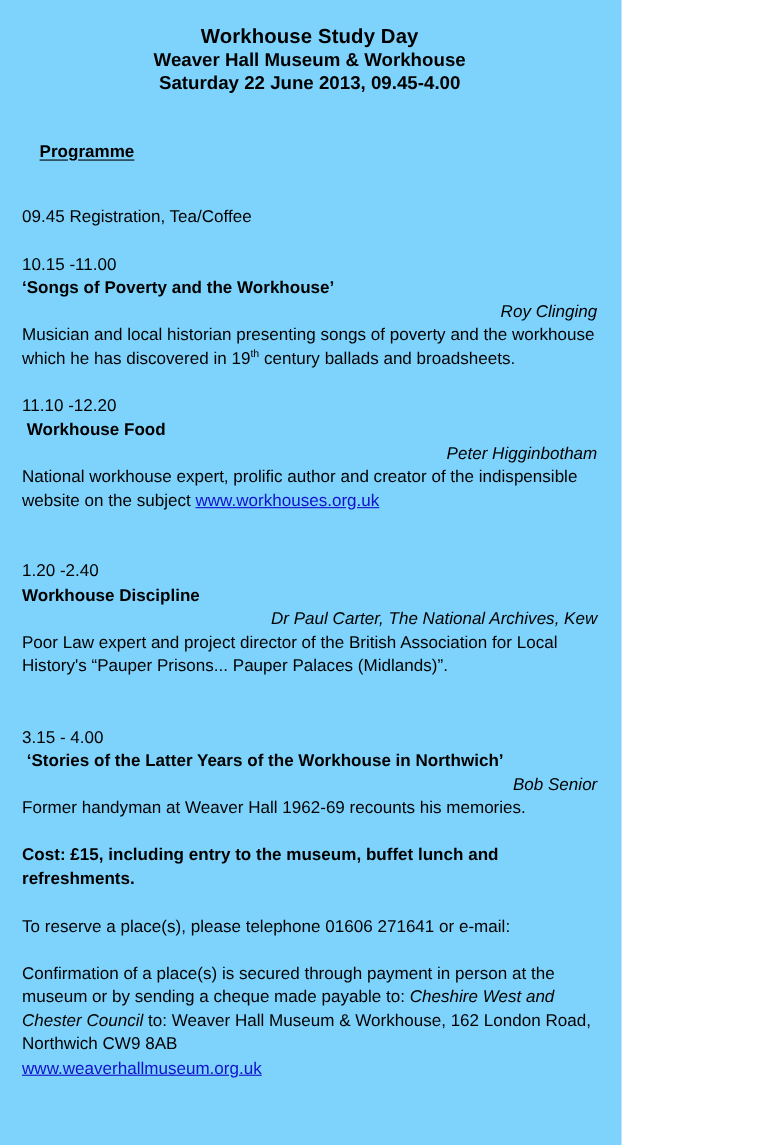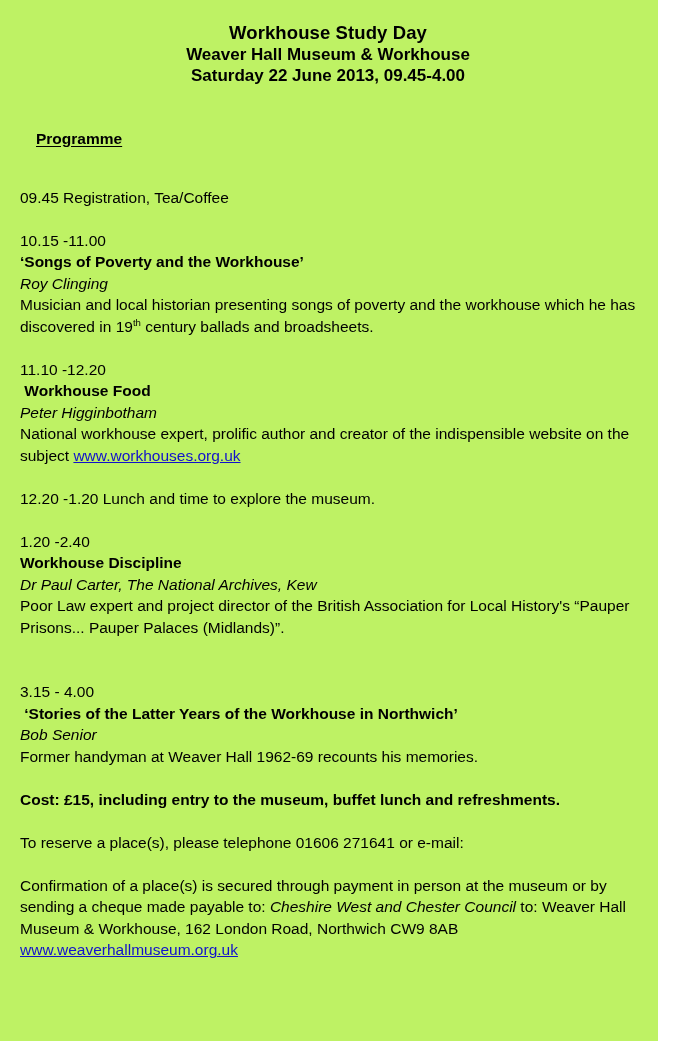--- a/index.html
+++ b/index.html
@@ -7,23 +7,23 @@
     margin: 0;
     padding: 0;
     background: #ffffff;
   }
   body {
     font-family: "Liberation Sans", sans-serif;
     color: #000000;
   }
   .page {
     position: relative;
-    width: 658px;
+    width: 565px;
     height: 1041px;
-    background: #bef264;
+    background: #7dd3fc;
     overflow: hidden;
     box-sizing: border-box;
     padding: 0;
   }
   .inner {
     padding: 22px 22px 0 20px;
   }
   .title-block {
     text-align: center;
     font-weight: bold;
@@ -48,21 +48,21 @@
 
   p.body {
     font-size: 15.5px;
     line-height: 21.5px;
     margin: 0;
     white-space: pre-wrap;
   }
   .gap { height: 21.5px; }
 
   .b { font-weight: bold; }
-  .i { font-style: italic; }
+  .i { font-style: italic; text-align: right; }
   sup {
     font-size: 0.62em;
     vertical-align: super;
     line-height: 0;
   }
   a.link, .link {
     color: #1111cc;
     text-decoration: underline;
     text-underline-offset: 1px;
   }
@@ -101,21 +101,20 @@
 
     <div>
       <p class="body">11.10 -12.20</p>
       <p class="body b"> Workhouse Food</p>
       <p class="body i">Peter Higginbotham</p>
       <p class="body"><span>National workhouse expert, prolific author and creator of the indispensible website on the subject </span><a class="link" href="#">www.workhouses.org.uk</a></p>
     </div>
 
     <div class="gap"></div>
 
-    <p class="body">12.20 -1.20 Lunch and time to explore the museum.</p>
 
     <div class="gap"></div>
 
     <div>
       <p class="body">1.20 -2.40</p>
       <p class="body b">Workhouse Discipline</p>
       <p class="body i">Dr Paul Carter, The National Archives, Kew</p>
       <p class="body">Poor Law expert and project director of the British Association for Local History's “Pauper Prisons... Pauper Palaces (Midlands)”.</p>
     </div>
 

